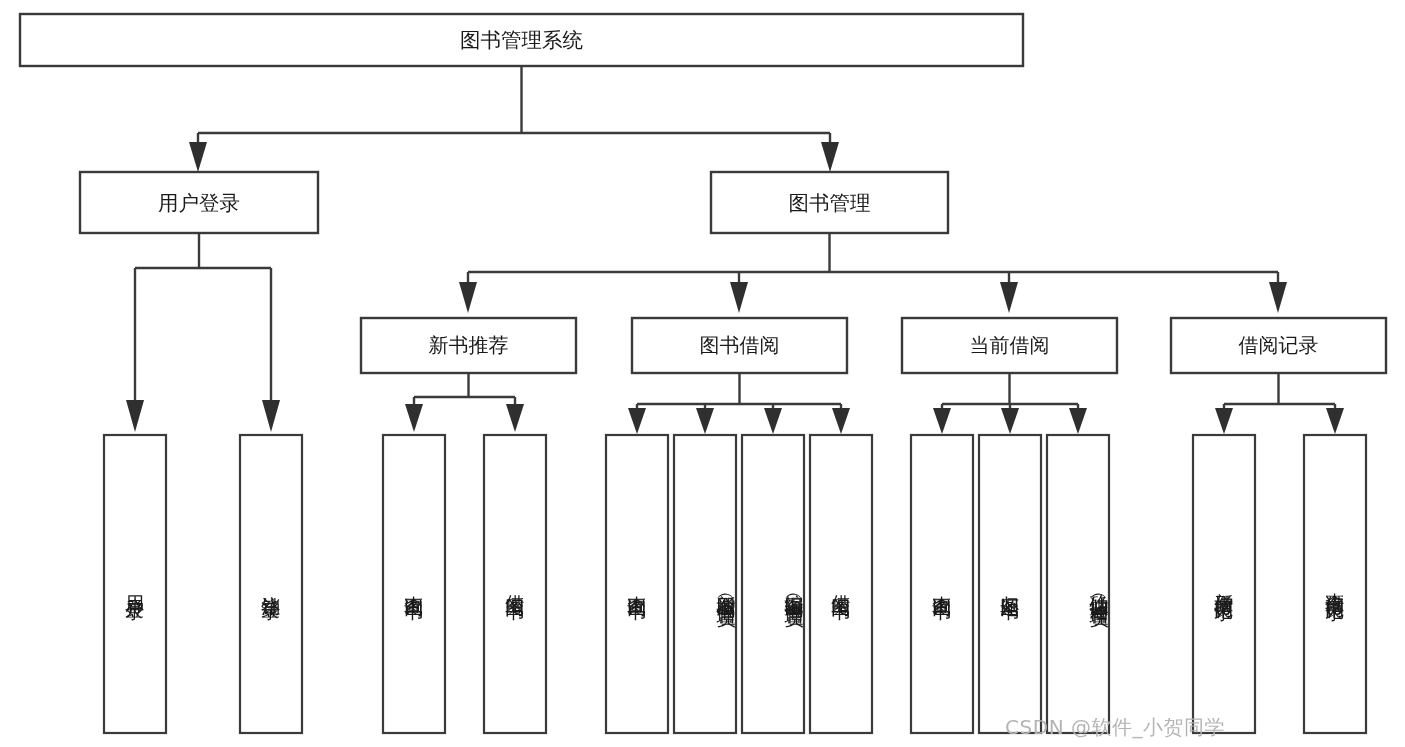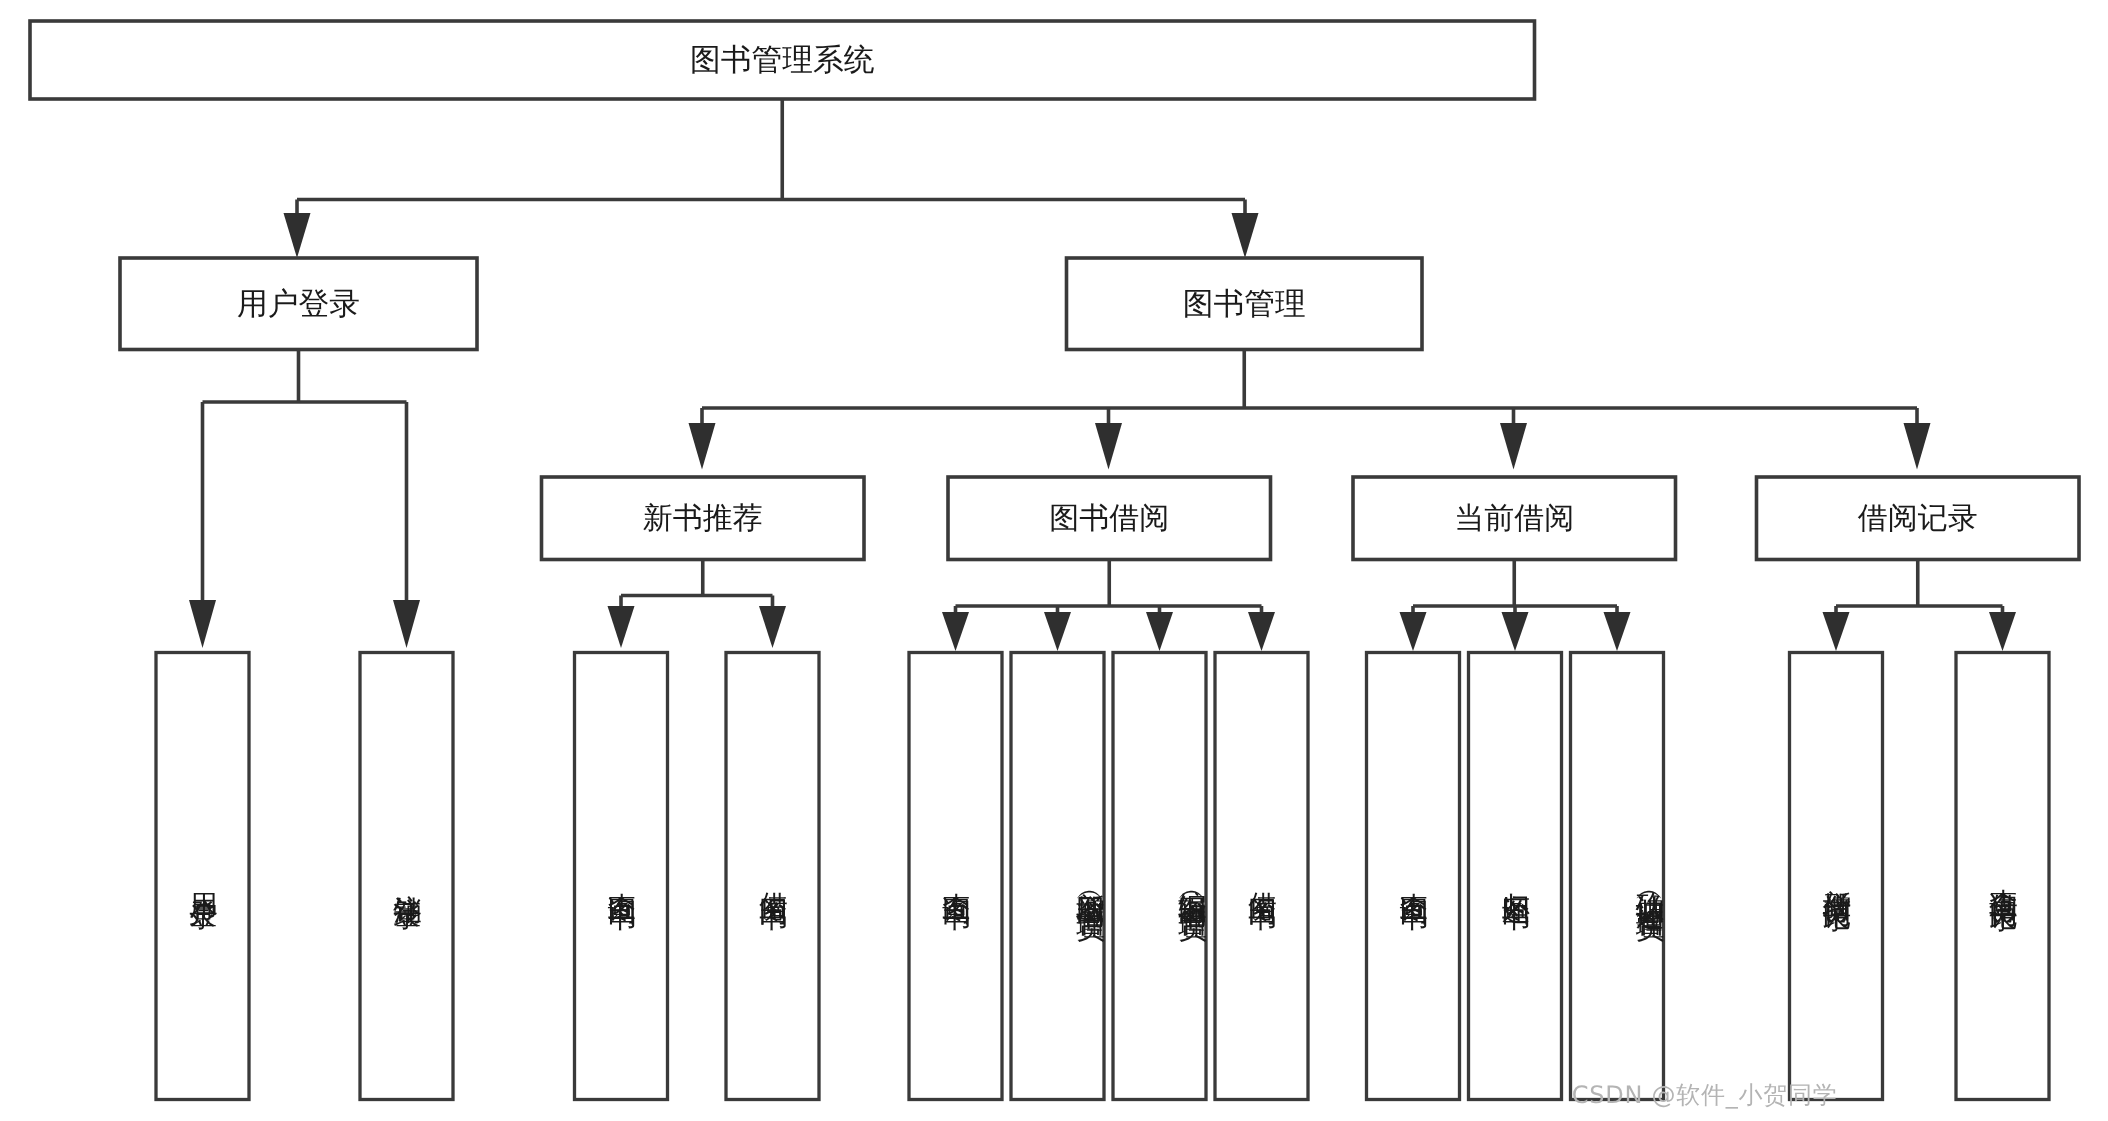--- a/index.html
+++ b/index.html
@@ -68,21 +68,21 @@
     letter-spacing: 2.2px;
     color: #1a1a1a;
     white-space: nowrap;
     pointer-events: none;
   }
   .watermark {
     position: absolute;
     right: 14px;
     bottom: 6px;
     font-family: "DejaVu Sans", "Liberation Sans", sans-serif;
-    font-size: 16px;
+    font-size: 20px;
     color: #b4b4b4;
     letter-spacing: 0.5px;
     white-space: nowrap;
   }
 </style>
 </head>
 <body>
 
 <div id="diagram-root">
 

